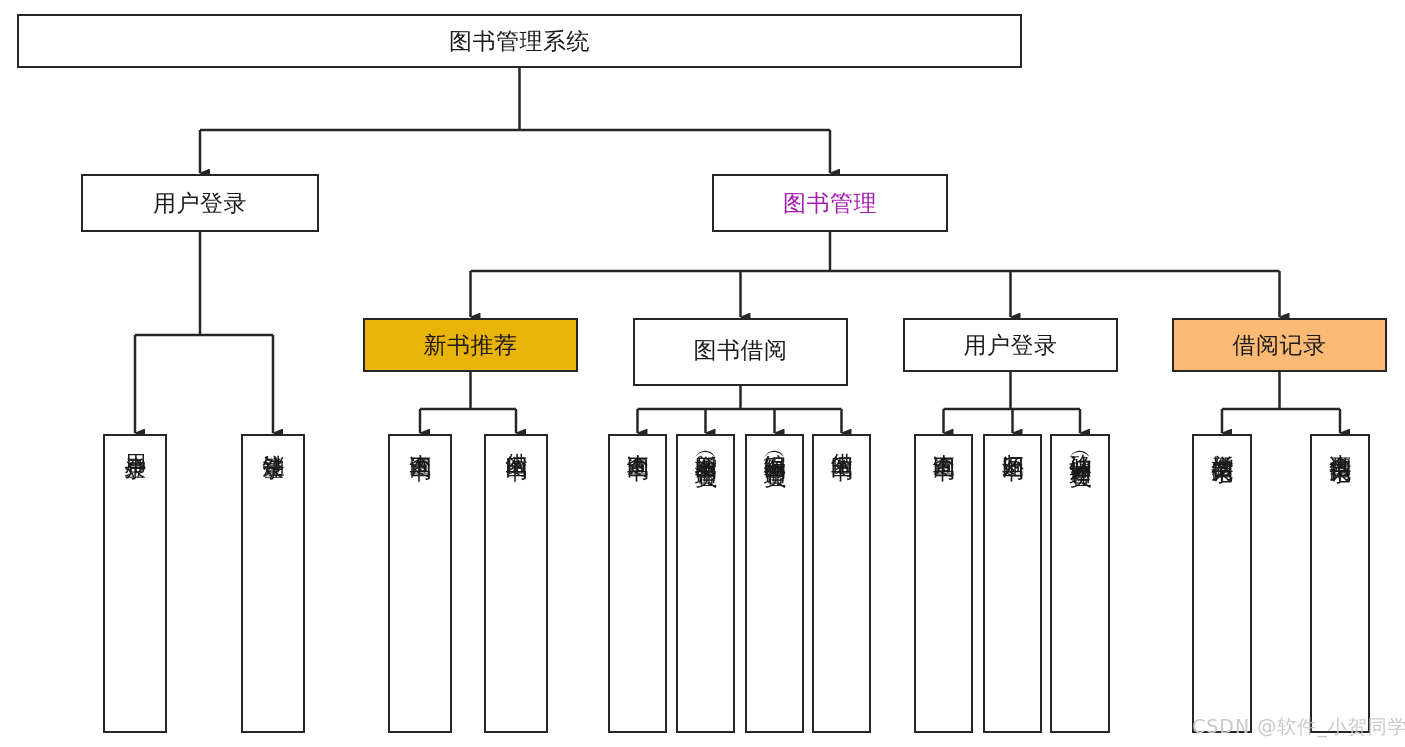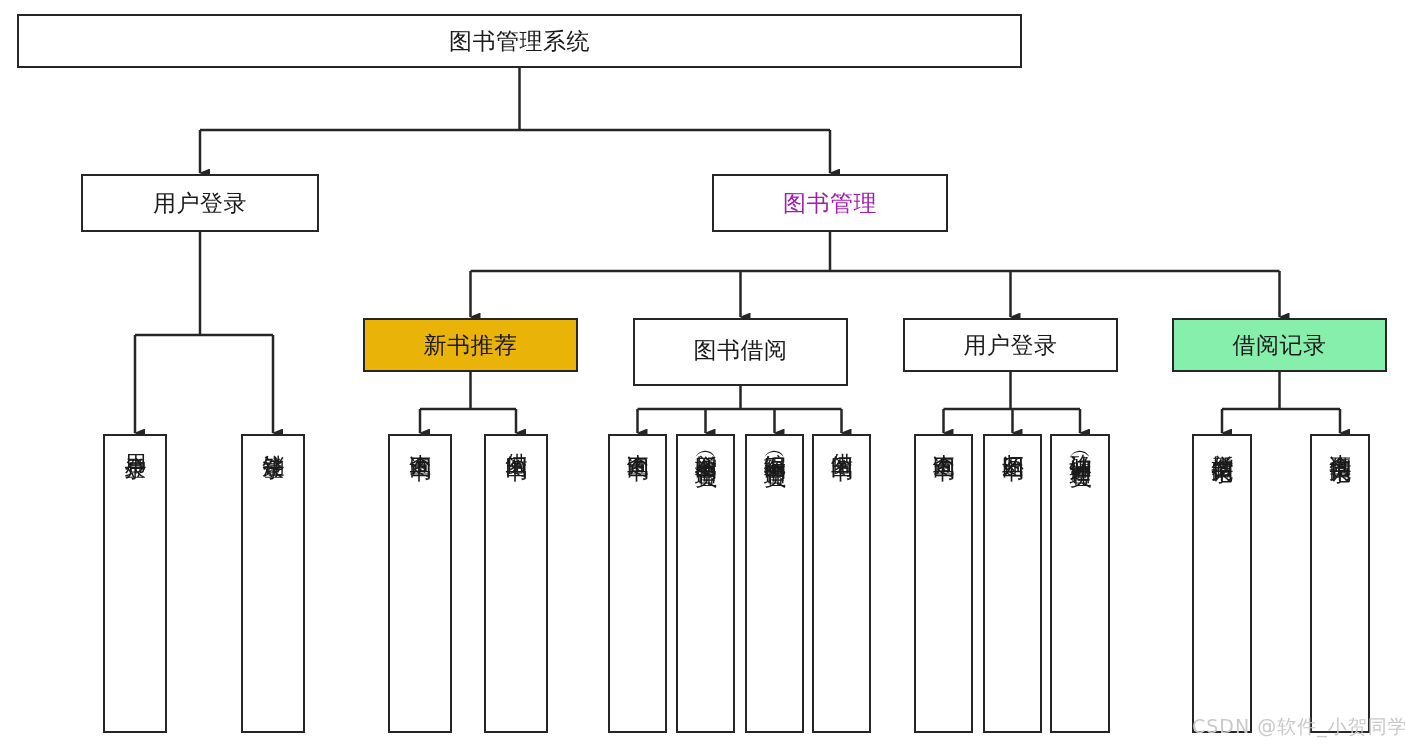--- a/index.html
+++ b/index.html
@@ -122,21 +122,21 @@
 
   <div class="node" style="left: 363px; top: 318px; width: 215px; height: 54px; border-color: rgb(38, 38, 38); background: #eab308; color: rgb(26, 26, 26);">
     <span class="node-label">新书推荐</span>
   </div>
   <div class="node" style="left: 633px; top: 318px; width: 215px; height: 68px; border-color: rgb(38, 38, 38); background: rgb(255, 255, 255); color: rgb(26, 26, 26); font-family: Liberation Mono, monospace;">
     <span class="node-label">图书借阅</span>
   </div>
   <div class="node" style="left: 903px; top: 318px; width: 215px; height: 54px; border-color: rgb(38, 38, 38); background: rgb(255, 255, 255); color: rgb(26, 26, 26);">
     <span class="node-label">用户登录</span>
   </div>
-  <div class="node" style="left: 1172px; top: 318px; width: 215px; height: 54px; border-color: rgb(38, 38, 38); background: #86efac; color: rgb(26, 26, 26);">
+  <div class="node" style="left: 1172px; top: 318px; width: 215px; height: 54px; border-color: rgb(38, 38, 38); background: #fdba74; color: rgb(26, 26, 26);">
     <span class="node-label">借阅记录</span>
   </div>
 
   <div class="node leaf" style="left: 103px; top: 434px; width: 64px; height: 299px; border-color: rgb(38, 38, 38); background: rgb(255, 255, 255); color: rgb(26, 26, 26);">
     <span class="node-label">用户登录</span>
   </div>
   <div class="node leaf" style="left: 241px; top: 434px; width: 64px; height: 299px; border-color: rgb(38, 38, 38); background: rgb(255, 255, 255); color: rgb(26, 26, 26);">
     <span class="node-label">注销登录</span>
   </div>
   <div class="node leaf" style="left: 388px; top: 434px; width: 64px; height: 299px; border-color: rgb(38, 38, 38); background: rgb(255, 255, 255); color: rgb(26, 26, 26);">

